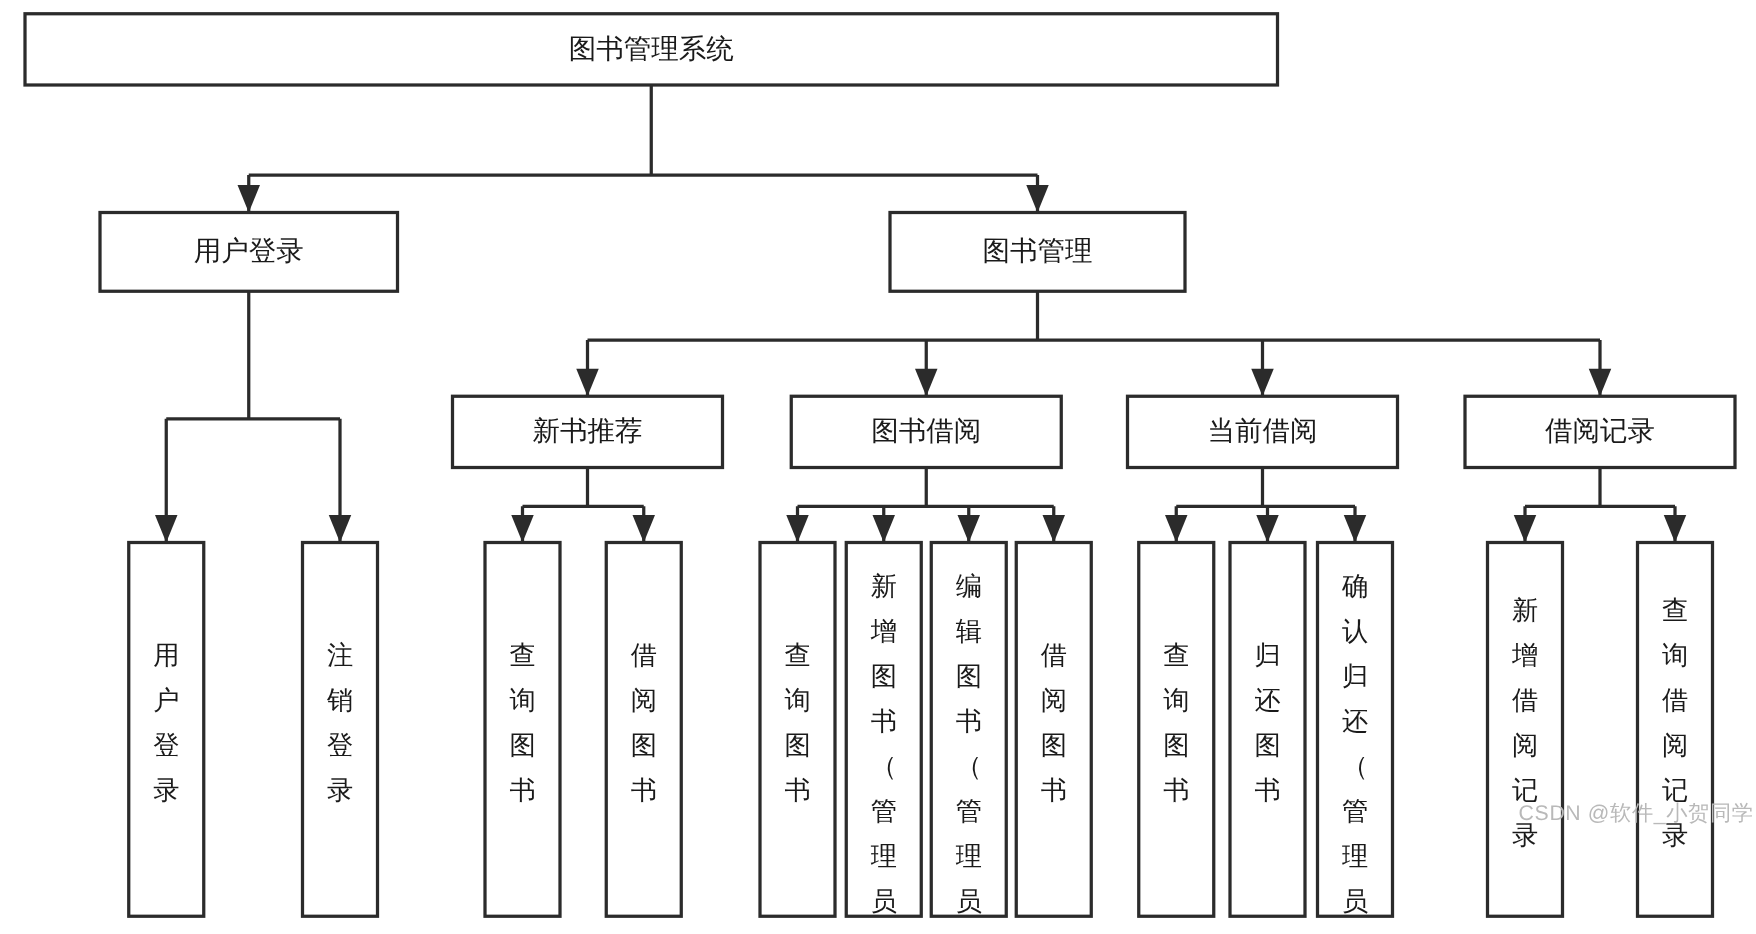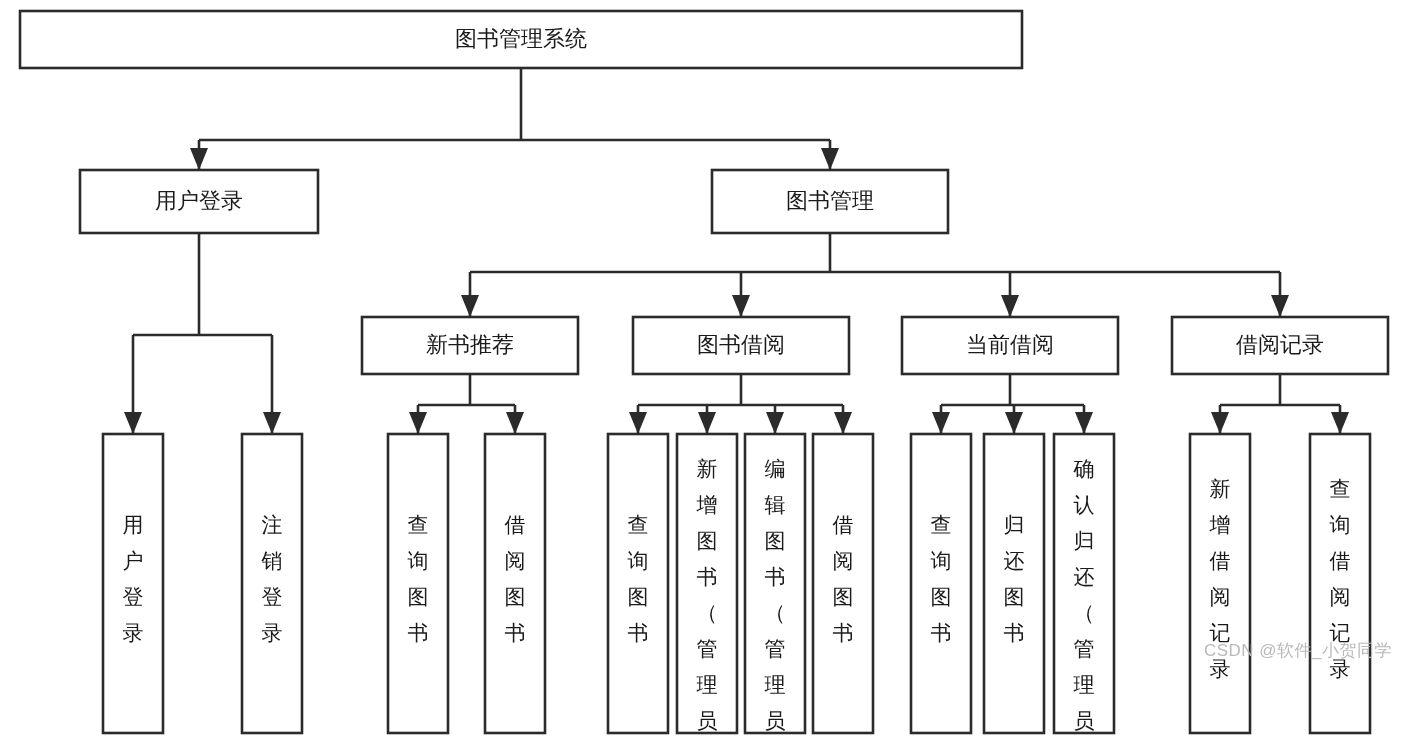--- a/index.html
+++ b/index.html
@@ -50,21 +50,21 @@
     dominant-baseline: middle;
   }
   .node-label-v {
     fill: #1a1a1a;
     font-family: "Liberation Sans", "DejaVu Sans", sans-serif;
     font-size: 21px;
     text-anchor: middle;
   }
   .watermark-text {
     position: absolute;
-    right: 13px;
+    right: 2px;
     bottom: 6px;
     font-family: "Liberation Sans", "DejaVu Sans", sans-serif;
     font-size: 17px;
     color: #b9b9b9;
     letter-spacing: 0.5px;
     white-space: nowrap;
     user-select: none;
   }
 </style>
 </head>

